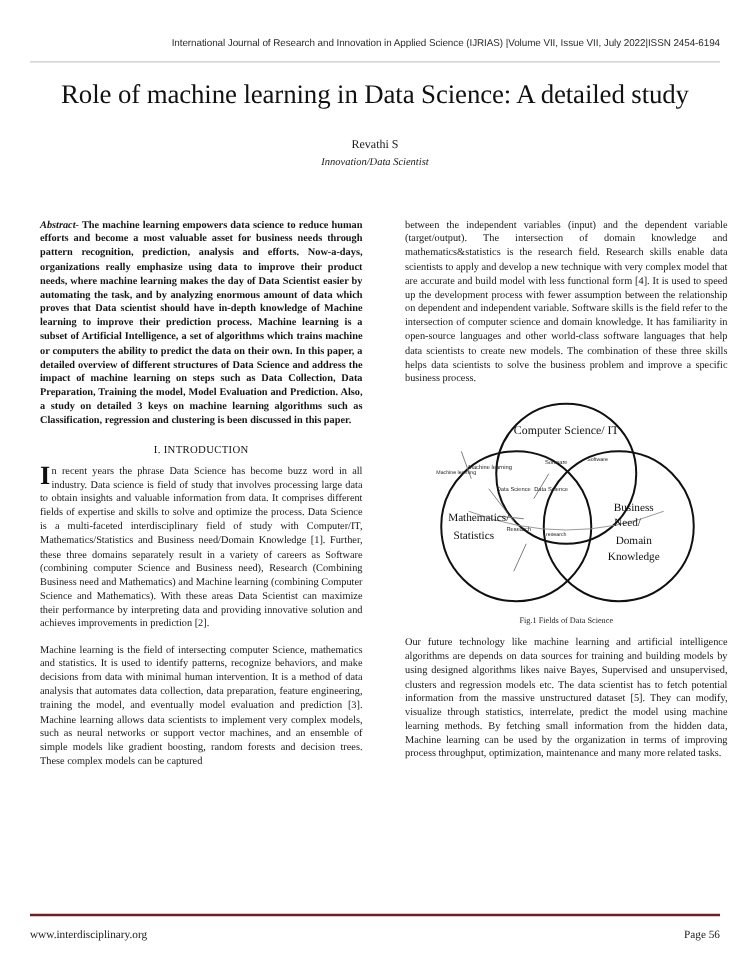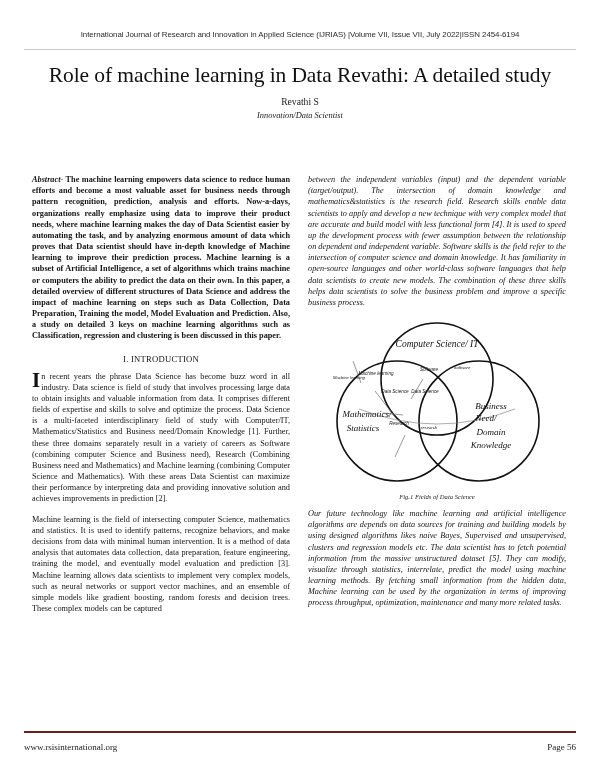--- a/index.html
+++ b/index.html
@@ -26,21 +26,21 @@
   
   .running-head {
     position: absolute;
     top: 30px;
     left: 24px;
     right: 24px;
     font-family: "Liberation Sans", sans-serif;
     font-size: 7.9px;
     letter-spacing: -0.05px;
     color: #2b2b2b;
-    text-align: center;
+    text-align: right;
     white-space: nowrap;
   }
   .head-rule {
     position: absolute;
     top: 49px;
     left: 24px;
     right: 24px;
     height: 1px;
     background: #c9c9c9;
   }
@@ -56,21 +56,21 @@
   .paper-title {
     font-family: "Liberation Serif", serif;
     font-size: 21.5px;
     font-weight: 400;
     line-height: 1.28;
     color: #111111;
     margin: 0;
     letter-spacing: -0.1px;
   }
   .author-name {
-    margin-top: 6px;
+    margin-top: 20px;
     font-family: "Liberation Serif", serif;
     font-size: 9.6px;
     color: #1a1a1a;
   }
   .author-affil {
     margin-top: 4px;
     font-family: "Liberation Serif", serif;
     font-style: italic;
     font-size: 8.4px;
     color: #1a1a1a;
@@ -83,21 +83,21 @@
     left: 32px;
     width: 540px;
     height: 530px;
   }
   .col {
     position: absolute;
     top: 0;
     width: 258px;
   }
   .col-left  { left: 0; }
-  .col-right { left: 276px; font-style: italic; }
+  .col-right { left: 292px; }
 
   p.body-text {
     margin: 0 0 9px 0;
     font-family: "Liberation Serif", serif;
     font-size: 8.25px;
     line-height: 1.355;
     text-align: justify;
     text-justify: inter-word;
     color: #141414;
     hyphens: auto;
@@ -186,21 +186,21 @@
 </style>
 </head>
 <body>
 
 <div class="page">
 
   <div class="running-head">International Journal of Research and Innovation in Applied Science (IJRIAS) |Volume VII, Issue VII, July 2022|ISSN 2454-6194</div>
   <div class="head-rule"></div>
 
   <div class="title-block">
-    <h1 class="paper-title">Role of machine learning in Data Revathi: A detailed study</h1>
+    <h1 class="paper-title">Role of machine learning in Data Science: A detailed study</h1>
     <div class="author-name">Revathi S</div>
     <div class="author-affil">Innovation/Data Scientist</div>
   </div>
 
   <div class="columns">
 
     <div class="col col-left">
 
       <p class="body-text abstract"><span class="lead">Abstract-</span><span> The machine learning empowers data science to reduce human efforts and become a most valuable asset for business needs through pattern recognition, prediction, analysis and efforts. Now-a-days, organizations really emphasize using data to improve their product needs, where machine learning makes the day of Data Scientist easier by automating the task, and by analyzing enormous amount of data which proves that Data scientist should have in-depth knowledge of Machine learning to improve their prediction process. Machine learning is a subset of Artificial Intelligence, a set of algorithms which trains machine or computers the ability to predict the data on their own. In this paper, a detailed overview of different structures of Data Science and address the impact of machine learning on steps such as Data Collection, Data Preparation, Training the model, Model Evaluation and Prediction. Also, a study on detailed 3 keys on machine learning algorithms such as Classification, regression and clustering is been discussed in this paper.</span></p>
 
@@ -256,17 +256,17 @@
         </div>
         <div class="fig-caption">Fig.1 Fields of Data Science</div>
       </div>
 
       <p class="body-text">Our future technology like machine learning and artificial intelligence algorithms are depends on data sources for training and building models by using designed algorithms likes naive Bayes, Supervised and unsupervised, clusters and regression models etc. The data scientist has to fetch potential information from the massive unstructured dataset [5]. They can modify, visualize through statistics, interrelate, predict the model using machine learning methods. By fetching small information from the hidden data, Machine learning can be used by the organization in terms of improving process throughput, optimization, maintenance and many more related tasks.</p>
     </div>
   </div>
 
   <div class="foot-rule"></div>
   <div class="footer">
-    <span class="site">www.rsisinternational.org</span>
+    <span class="site">www.interdisciplinary.org</span>
     <span class="pageno">Page 56</span>
   </div>
 
 </div>
 
 </body></html>

